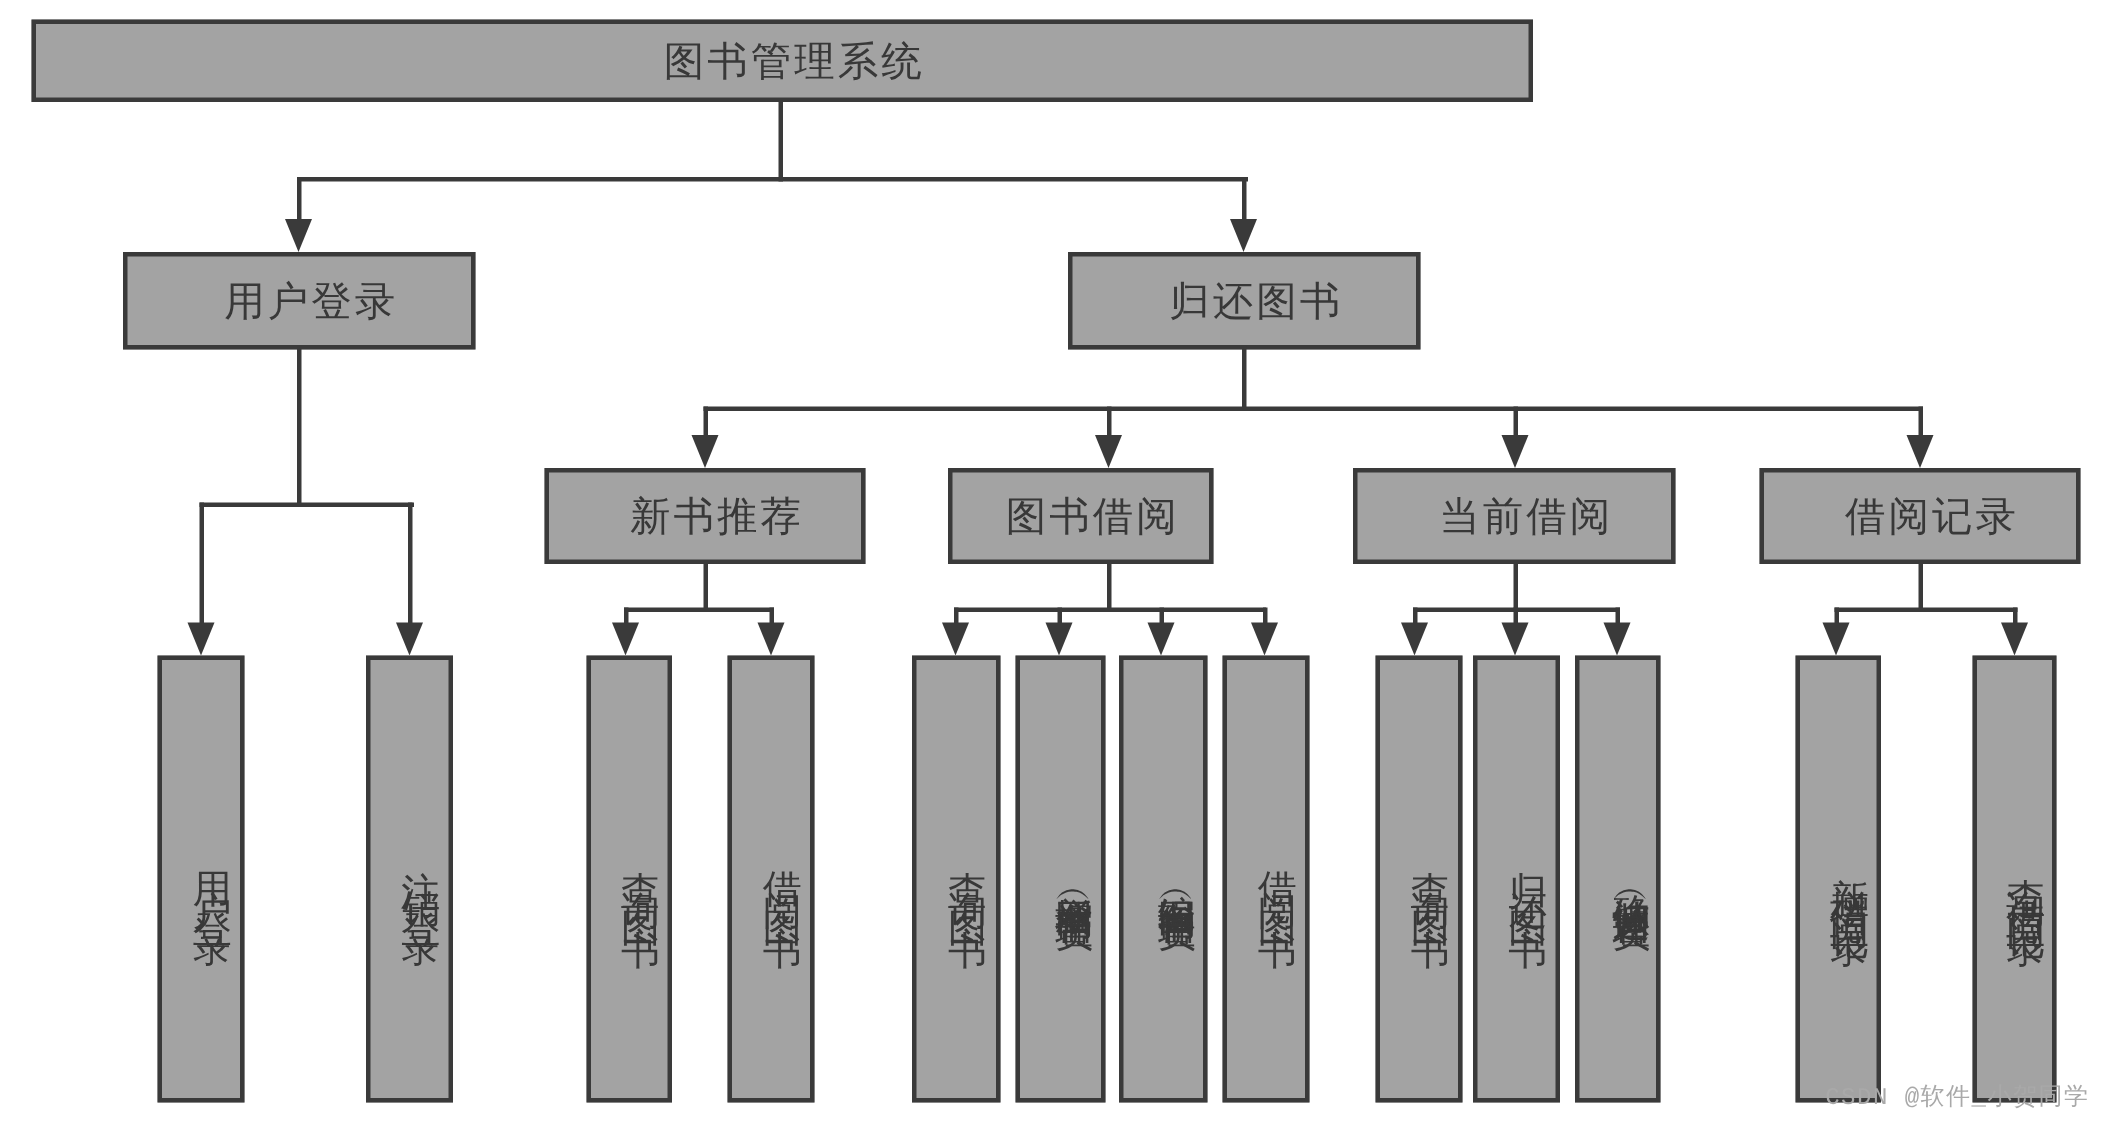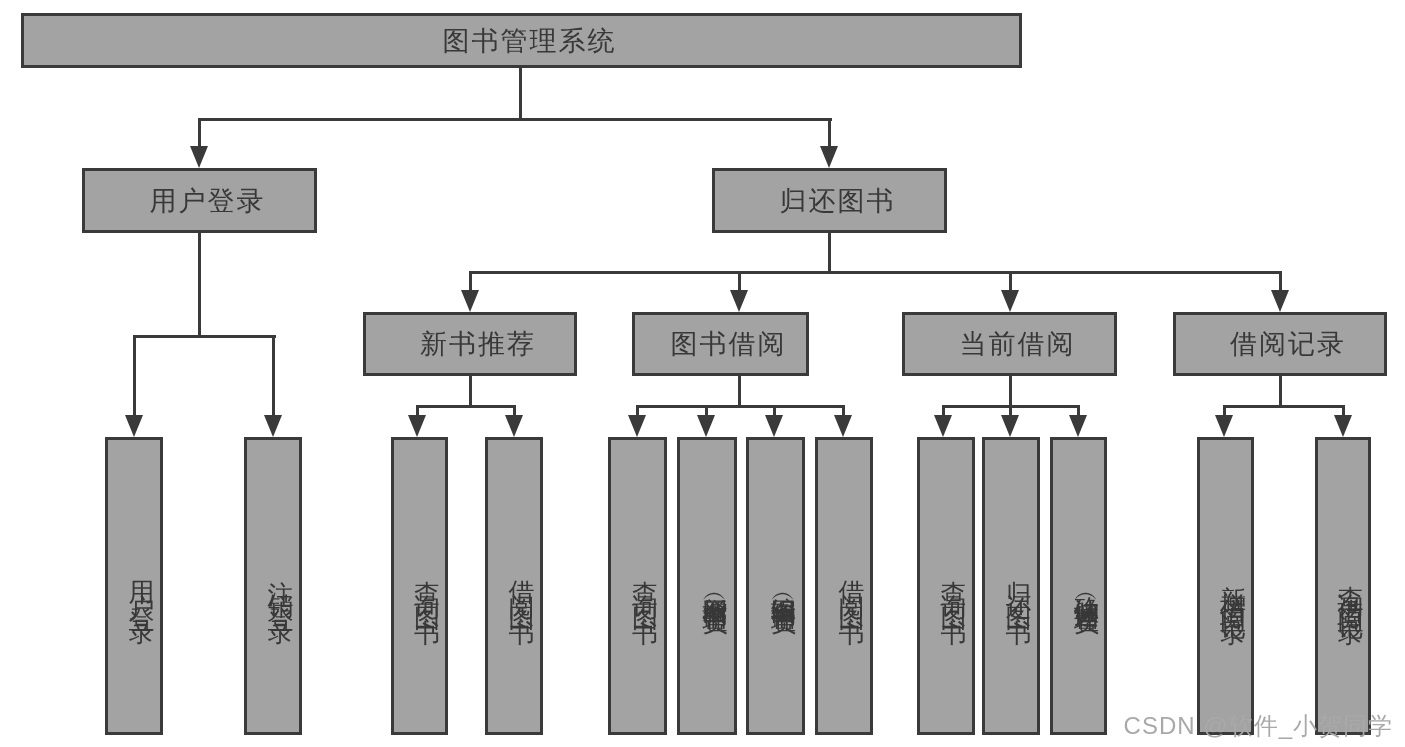--- a/index.html
+++ b/index.html
@@ -49,25 +49,26 @@
     position:absolute;
     width:0;height:0;
     border-left:9px solid transparent;
     border-right:9px solid transparent;
     border-top:22px solid var(--line);
   }
   .watermark{
     position:absolute;
     right:12px;
     bottom:5px;
-    font-size:24px;
+    font-size:16px;
     color:#a9a9a9;
     letter-spacing:1px;
     z-index:5;
     white-space:nowrap;
+    font-family:Liberation Mono, monospace;
   }
 </style>
 </head>
 <body>
 
 <div id="stage">
 
   <div class="box" style="left:21px;top:13px;width:1001px;height:55px">
     <span class="lbl">图书管理系统</span>
   </div>

